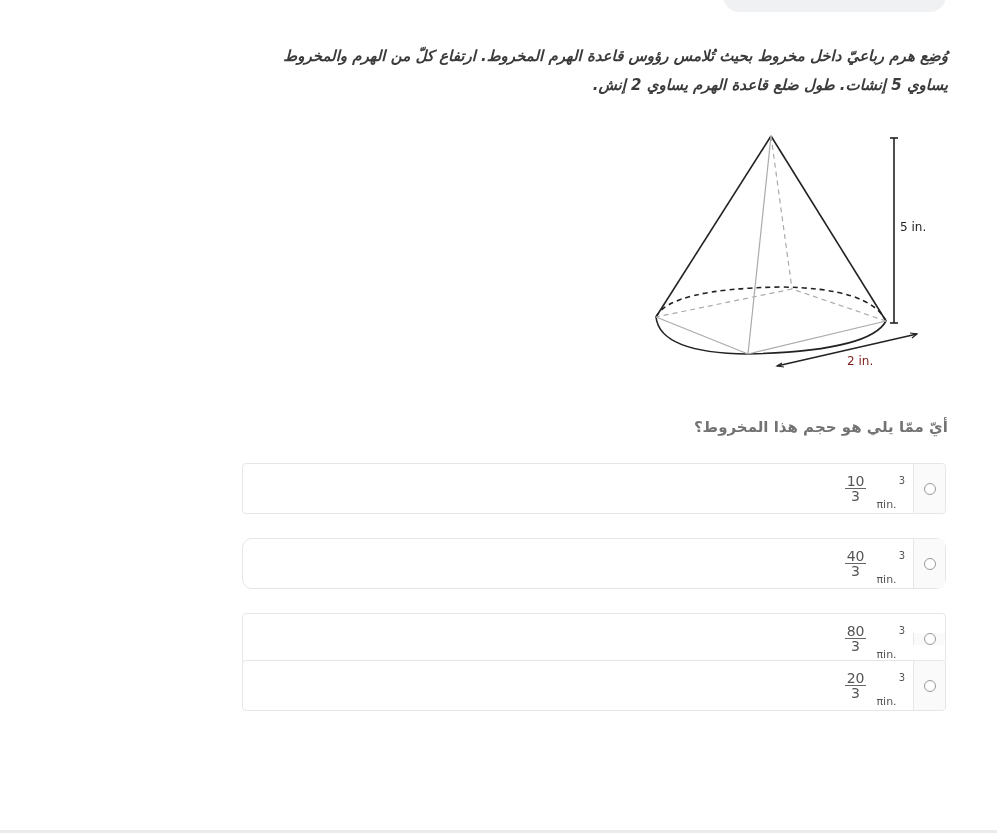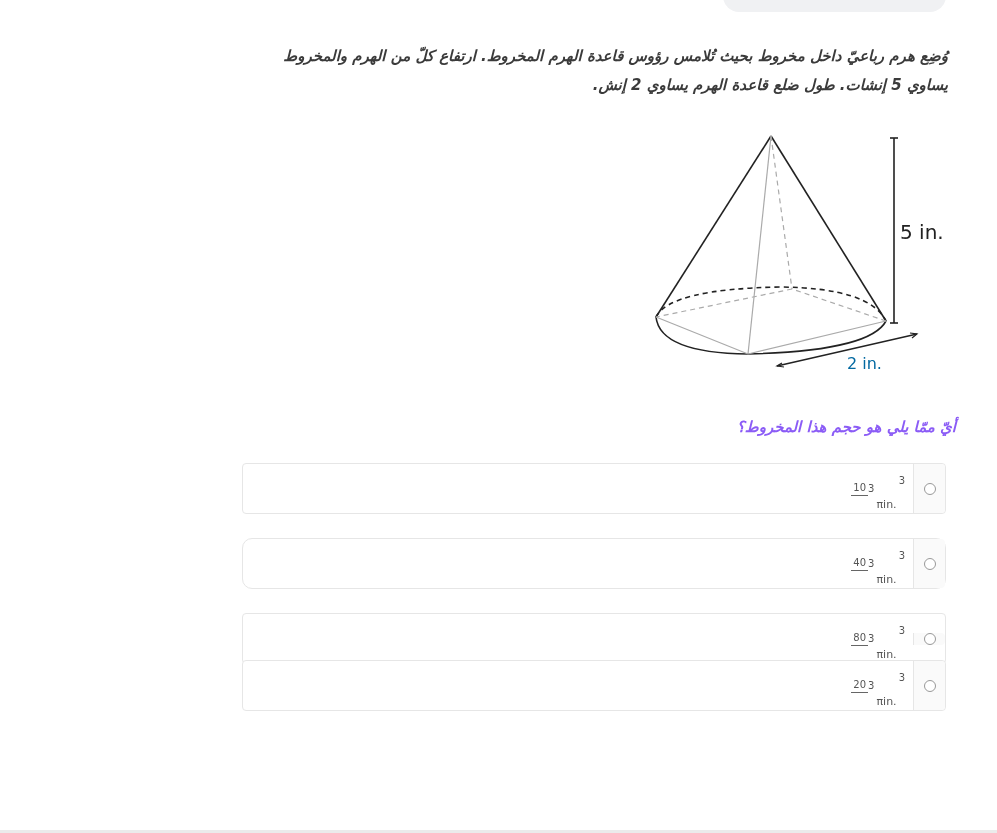--- a/index.html
+++ b/index.html
@@ -3,29 +3,29 @@
 <meta charset="utf-8">
 <style>
   html, body { margin:0; padding:0; background:#ffffff; }
   body { width:997px; height:833px; position:relative; overflow:hidden;
          font-family:"DejaVu Sans", sans-serif; color:#333; }
   .top-pill { position:absolute; left:723px; top:-20px; width:223px; height:32px;
               background:#f0f1f3; border-radius:0 0 16px 16px; }
   .prompt { position:absolute; left:270px; top:42px; width:678px; direction:rtl;
             text-align:right; font-size:15px; line-height:29px; color:#3b3b3b; font-weight:bold;font-style:italic; }
   .figure { position:absolute; left:640px; top:125px; width:310px; height:255px; }
-  .question { position:absolute; right:41px; top:418px; direction:rtl; font-size:15px;
-              font-weight:bold; color:#8b5cf6;font-style:italic; }
+  .question { position:absolute; right:49px; top:418px; direction:rtl; font-size:15px;
+              font-weight:bold; color:#737373; }
   .option { position:absolute; left:242px; width:704px; height:51px; border:1px solid #e6e6e6;
             border-radius:4px; background:#fff; box-sizing:border-box; display:flex; }
   .option .content { flex:1; display:flex; justify-content:flex-end; align-items:center; padding-right:8px; }
   .option .radio-cell { width:31px; border-left:1px solid #e6e6e6; background:#fafafa;
                         display:flex; align-items:center; justify-content:center; border-radius:0 4px 4px 0; }
   .radio { width:12px; height:12px; border:1px solid #999; border-radius:50%; box-sizing:border-box; background:#fff; }
-  .frac { display:inline-flex; flex-direction:row; align-items:center; font-size:10px; color:#555; margin-right:2px; }
+  .frac { display:inline-flex; flex-direction:column; align-items:center; font-size:14px; color:#555; margin-right:10px; }
   .frac .num { padding:0 2px 1px; border-bottom:1px solid #666; line-height:12px; }
   .frac .den { line-height:12px; padding-top:1px; }
   .unit { font-size:11px; color:#555;margin-top:32px; }
   .sup { font-size:10px; color:#555; position:relative; top:-8px; margin-left:2px; }
   .bottom-line { position:absolute; left:0; bottom:0; width:997px; height:3px; background:#ebebeb; }
 </style>
 </head>
 <body>
 
 <div class="top-pill"></div>
@@ -51,22 +51,22 @@
     <line x1="131" y1="11" x2="152" y2="164" stroke="#aaa" stroke-width="1.2" stroke-dasharray="5,4"></line>
 
     <line x1="254" y1="13" x2="254" y2="198" stroke="#222" stroke-width="1.6"></line>
     <line x1="250" y1="13" x2="258" y2="13" stroke="#222" stroke-width="1.6"></line>
     <line x1="250" y1="198" x2="258" y2="198" stroke="#222" stroke-width="1.6"></line>
 
     <line x1="137" y1="241" x2="277" y2="209" stroke="#222" stroke-width="1.4"></line>
     <polyline points="270,208 277,209 272,213" fill="none" stroke="#222" stroke-width="1.2"></polyline>
     <polyline points="142,238 137,241 144,242" fill="none" stroke="#222" stroke-width="1.2"></polyline>
   </svg>
-  <span style="position:absolute;left:260px;top:95px;font-size:20px;color:#222;font-family:'DejaVu Sans',sans-serif;">5 in.</span>
-  <span style="position:absolute;left:207px;top:229px;font-size:16px;color:#0369a1;font-family:'DejaVu Sans',sans-serif;">2 in.</span>
+  <span style="position:absolute;left:260px;top:95px;font-size:12px;color:#222;font-family:'DejaVu Sans',sans-serif;">5 in.</span>
+  <span style="position:absolute;left:207px;top:229px;font-size:12px;color:#7f1d1d;font-family:'DejaVu Sans',sans-serif;">2 in.</span>
 </div>
 
 <div class="question">أيّ ممّا يلي هو حجم هذا المخروط؟</div>
 
 <div class="option" style="top:463px;">
   <div class="content">
     <span class="frac">
       <span class="num">10</span>
       <span class="den">3</span>
     </span>

